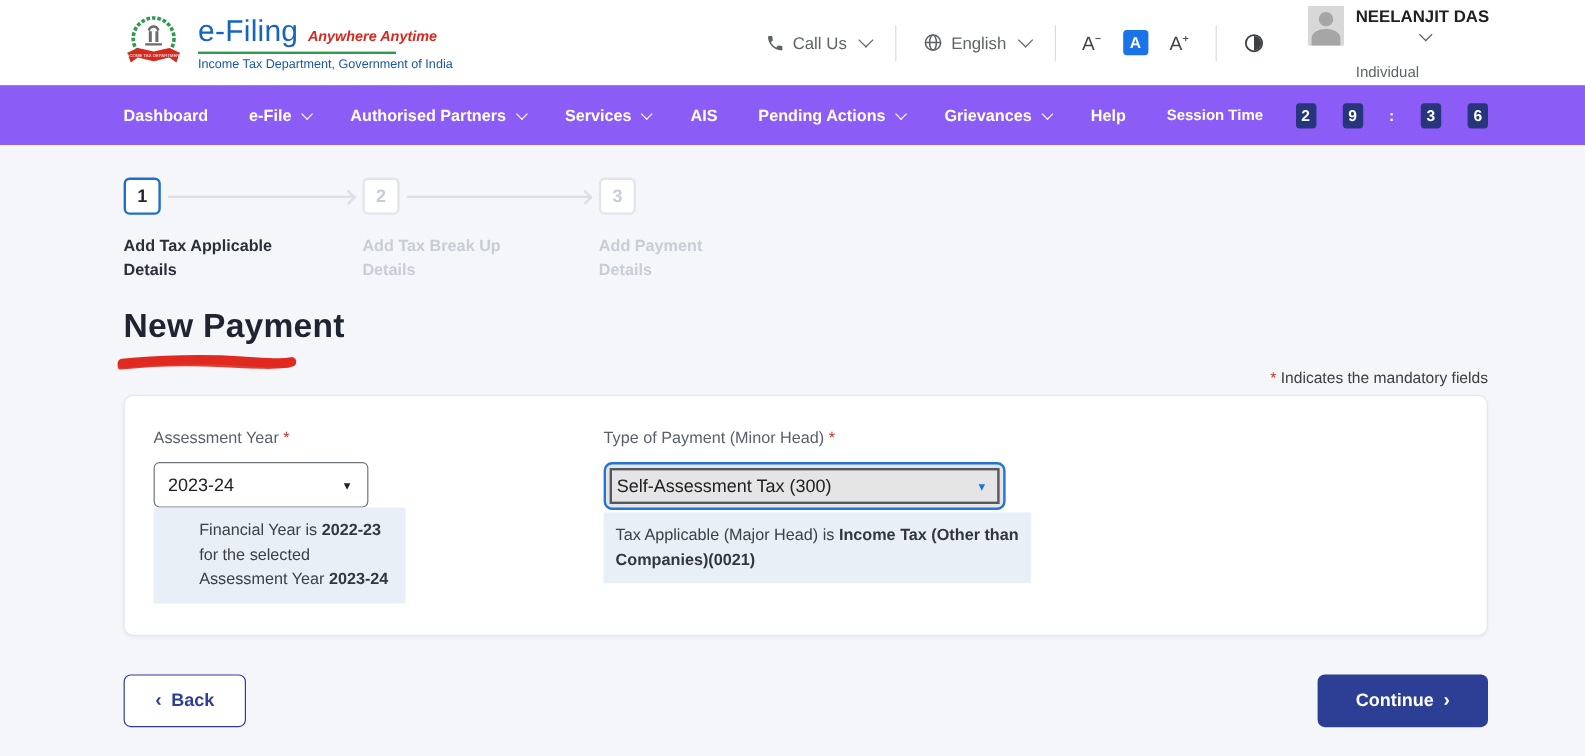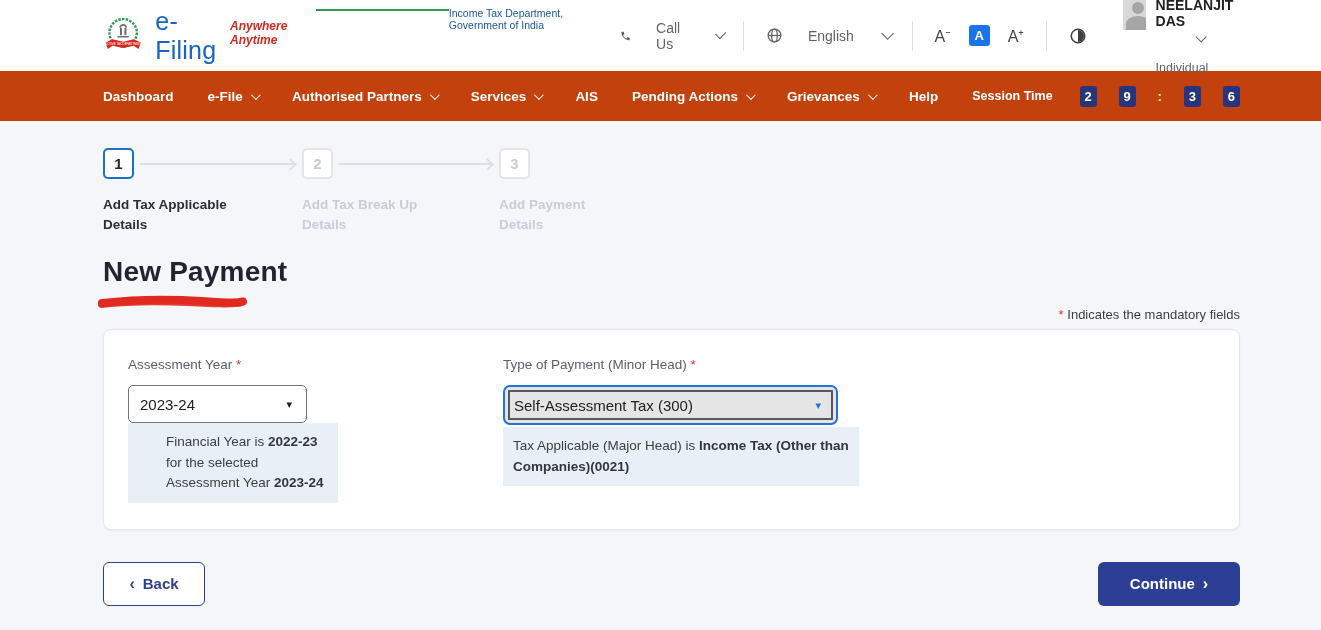--- a/index.html
+++ b/index.html
@@ -2,46 +2,46 @@
 <html><head>
 <meta charset="utf-8">
 <style>
   * { margin:0; padding:0; box-sizing:border-box; }
   body { font-family:"Liberation Sans", sans-serif; background:#ffffff; }
   .screen { width:1321px; height:630px; background:#ffffff; overflow:hidden; position:relative; }
 
   
   .topbar { height:71px; background:#ffffff; display:flex; align-items:center; justify-content:space-between; padding:0 80px 0 103px; }
   .logo-block { display:flex; align-items:center; gap:12px; }
-  .logo-text { display:flex; }
+  .logo-text { display:flex; flex-direction:column; }
   .brand-row { display:flex; align-items:baseline; gap:8px; }
   .brand { color:#1565c0; font-size:25px; font-weight:400; letter-spacing:.2px; }
   .tagline { color:#d5281f; font-size:12px; font-style:italic; font-weight:700; }
   .green-rule { height:2px; background:#2e9b4f; margin:2px 0 3px 0; width:165px; }
   .logo-sub { color:#1a57a0; font-size:10.5px; }
 
   .topbar-right { display:flex; align-items:center; }
-  .tb-item { display:flex; align-items:center; gap:25px; color:#5f6368; font-size:14px; cursor:pointer; }
+  .tb-item { display:flex; align-items:center; gap:7px; color:#5f6368; font-size:14px; cursor:pointer; }
   .tb-divider { width:1px; height:30px; background:#dadce0; margin:0 22px; }
   .chev { display:inline-block; width:9px; height:9px; border-right:1.6px solid #5f6368; border-bottom:1.6px solid #5f6368; transform:rotate(45deg) translateY(-3px); margin-left:2px; }
   .font-controls { display:flex; align-items:center; gap:18px; }
   .fc { font-size:16px; color:#444746; cursor:pointer; font-weight:500; }
   .fc-active { background:#1a73e8; color:#ffffff; font-size:13px; width:21px; height:21px; border-radius:3px; display:flex; align-items:center; justify-content:center; font-weight:700; }
   .contrast-wrap { margin-right:36px; cursor:pointer; display:flex; align-items:center; }
 
   .user-block { display:flex; align-items:flex-start; gap:10px; cursor:pointer; }
   .avatar { width:30px; height:33px; background:#d8d8d8; position:relative; overflow:hidden; }
   .avatar::before { content:''; position:absolute; top:5px; left:9px; width:12px; height:12px; border-radius:50%; background:#a6a6a6; }
   .avatar::after { content:''; position:absolute; top:19px; left:3px; width:24px; height:16px; border-radius:50% 50% 0 0; background:#a6a6a6; }
   .user-name { font-size:14px; font-weight:700; color:#202124; display:flex; align-items:center; gap:6px;flex-direction:column; }
   .user-name .chev { border-color:#5f6368; width:8px; height:8px; }
   .user-role { font-size:12.5px; color:#5f6368; margin-top:18px; }
 
   
-  .navbar { height:50px; background:#c2410c; display:flex; align-items:center; padding:0 81px 0 103px; justify-content:space-between; }
+  .navbar { height:50px; background:#8b5cf6; display:flex; align-items:center; padding:0 81px 0 103px; justify-content:space-between; }
   .nav-item { color:#ffffff; font-size:13.5px; font-weight:700; display:flex; align-items:center; gap:6px; cursor:pointer; white-space:nowrap; }
   .nav-item .chev { border-color:#ffffff; border-width:1.4px; width:7px; height:7px; transform:rotate(45deg) translateY(-2px); }
   .session { display:flex; align-items:center; gap:22px; color:#ffffff; font-size:12.5px; font-weight:700; }
   .session-label { margin-right:5px; }
   .digit { background:#27357d; border-radius:3px; min-width:17px; height:21px; display:flex; align-items:center; justify-content:center; font-size:13px; font-weight:700; }
   .sep { font-size:13px; font-weight:700; }
 
   
   .main { height:509px; background:#f5f6fa; padding:27px 0 0 0; }
   .container { width:1137px; margin-left:103px; }

